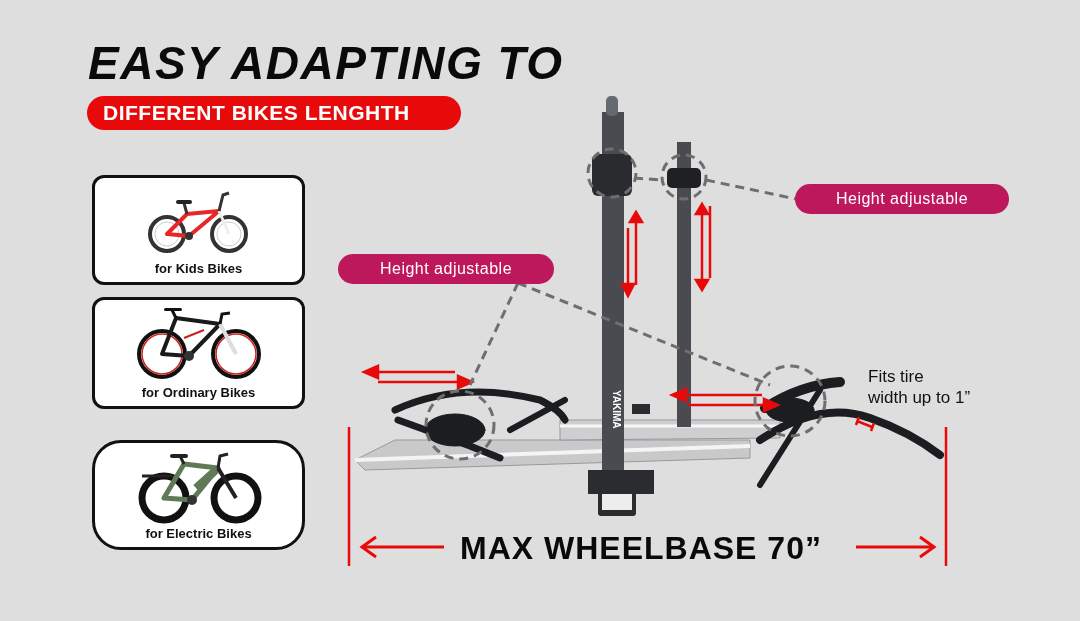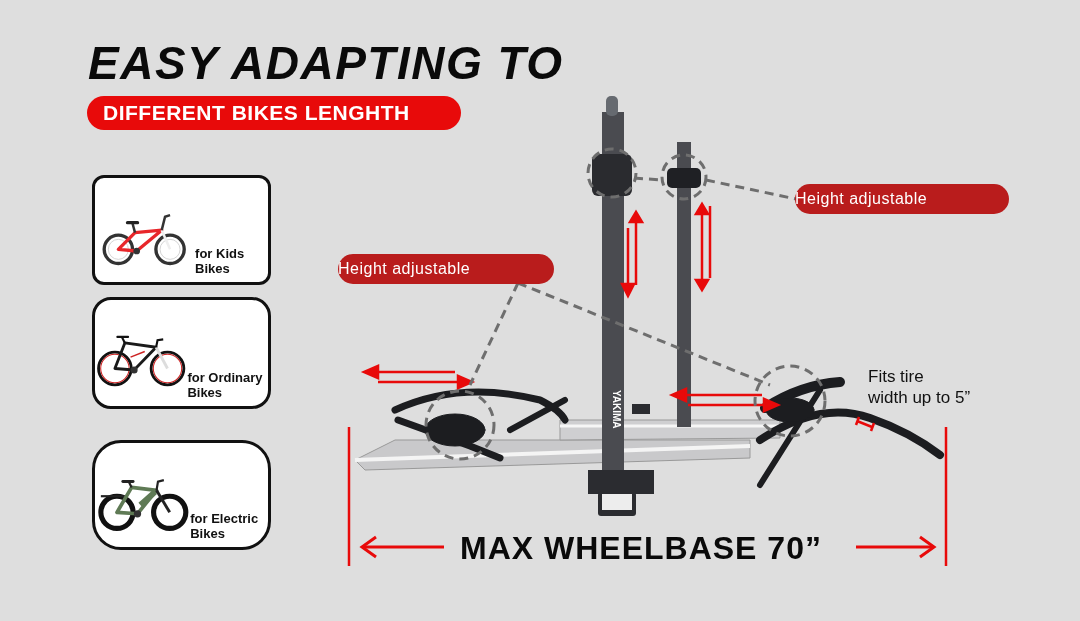--- a/index.html
+++ b/index.html
@@ -18,33 +18,33 @@
   .pill-red {
     position: absolute; left: 87px; top: 96px;
     width: 374px; height: 34px;
     background: #e80a0a; border-radius: 17px;
     color: #fff; font-size: 21px; font-weight: 600;
     display: flex; align-items: center; padding-left: 16px;
     letter-spacing: 0.5px;
     text-align: center;
   }
   .card {
-    position: absolute; left: 92px; width: 179px;
+    position: absolute; left: 92px; width: 213px;
     background: #fff; border: 3px solid #111; border-radius: 12px;
-    display: flex; flex-direction: row; align-items: flex-end; justify-content: flex-end;
+    display: flex; flex-direction: column; align-items: center; justify-content: flex-end;
     padding-bottom: 6px;
   }
   .card .label {
     font-size: 13px; font-weight: 700; color: #111; margin-top: 2px;
   }
   .card svg { display: block; }
   .gray-pill {
-    position: absolute; background: #b91c1c; color: #fff;
+    position: absolute; background: #be185d; color: #fff;
     border-radius: 15px; height: 30px;
-    display: flex; align-items: center; 
+    display: flex; align-items: center; justify-content: center;
     font-size: 16px; letter-spacing: 0.5px;
   }
   .fits {
     position: absolute; left: 868px; top: 366px;
     font-size: 17px; line-height: 21px; color: #111;
   }
   .wheelbase {
     position: absolute; left: 460px; top: 530px;
     font-size: 32px; font-weight: 700; letter-spacing: 1px; color: #0a0a0a;
   }
@@ -67,21 +67,21 @@
     <path d="M28 45 L50 47 L80 22 L48 25 Z" fill="none" stroke="#e8262a" stroke-width="4" stroke-linejoin="round"></path>
     <path d="M48 25 L45 14" stroke="#333" stroke-width="3"></path>
     <rect x="37" y="11" width="16" height="4" rx="2" fill="#222"></rect>
     <path d="M80 22 L90 45" stroke="#eee" stroke-width="3"></path>
     <path d="M80 22 L84 6 L90 4" stroke="#333" stroke-width="3" fill="none"></path>
     <circle cx="50" cy="47" r="4" fill="#333"></circle>
   </svg>
   <div class="label">for Kids Bikes</div>
 </div>
 
-<div class="card" style="top:297px;height:112px;border-radius:19px;">
+<div class="card" style="top:297px;height:112px;">
   <svg width="130" height="75" viewBox="0 0 130 75">
     <circle cx="28" cy="46" r="23" fill="none" stroke="#111" stroke-width="4"></circle>
     <circle cx="28" cy="46" r="20" fill="none" stroke="#c22" stroke-width="1.5"></circle>
     <circle cx="102" cy="46" r="23" fill="none" stroke="#111" stroke-width="4"></circle>
     <circle cx="102" cy="46" r="20" fill="none" stroke="#c22" stroke-width="1.5"></circle>
     <path d="M28 46 L55 48 L86 16 L42 10 Z" fill="none" stroke="#1a1a1a" stroke-width="4" stroke-linejoin="round"></path>
     <path d="M42 10 L38 2" stroke="#111" stroke-width="3"></path>
     <rect x="30" y="0" width="18" height="3" rx="1.5" fill="#111"></rect>
     <path d="M86 16 L102 46" stroke="#ddd" stroke-width="4"></path>
     <path d="M86 16 L88 6 L96 5" stroke="#111" stroke-width="3" fill="none"></path>
@@ -206,16 +206,16 @@
 </svg>
 
 <div class="gray-pill" style="left:795px;top:184px;width:214px;">
   <span>Height adjustable</span>
 </div>
 <div class="gray-pill" style="left:338px;top:254px;width:216px;">
   <span>Height adjustable</span>
 </div>
 <div class="fits">
   <div>Fits tire</div>
-  <div>width up to 5”</div>
+  <div>width up to 1”</div>
 </div>
 
 <div class="wheelbase">MAX WHEELBASE 70”</div>
 
 </body></html>

